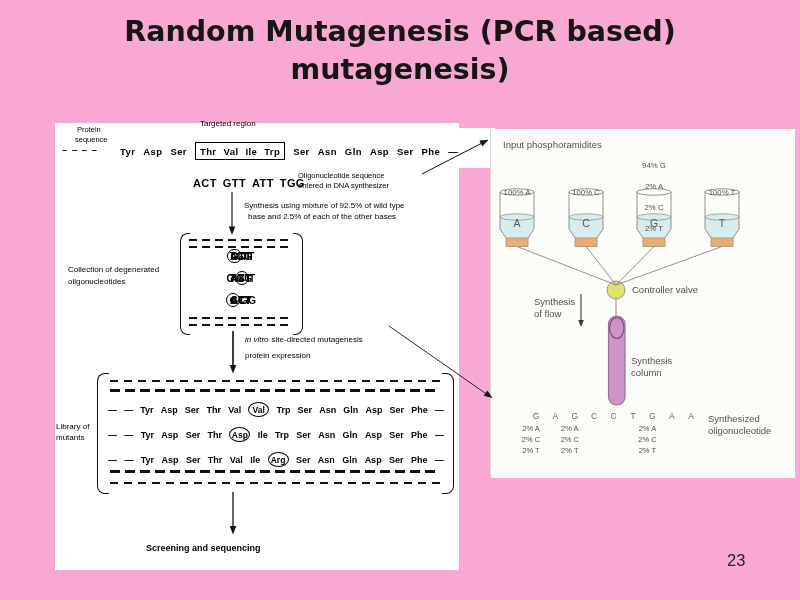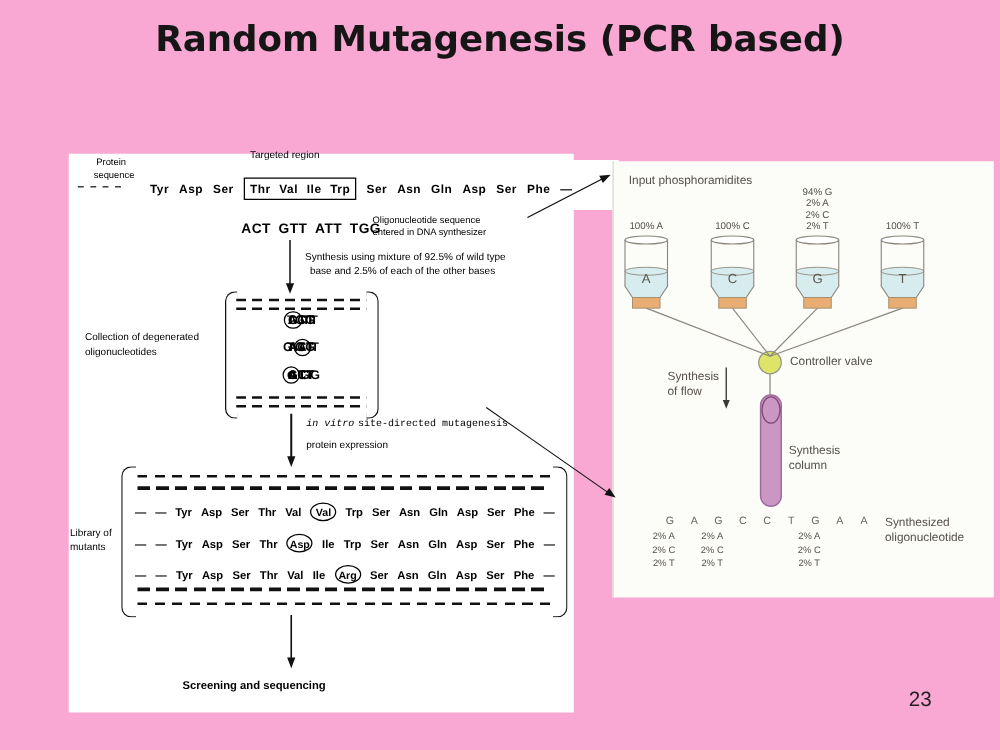--- a/index.html
+++ b/index.html
@@ -34,35 +34,36 @@
   .librow span{position:static;}
   .dash{height:2px;background:repeating-linear-gradient(90deg,#111 0 8px,transparent 8px 13px);}
   .dash-thin{height:1.5px;background:repeating-linear-gradient(90deg,#111 0 8px,transparent 8px 14px);}
   .dash-thick{height:3px;background:repeating-linear-gradient(90deg,#111 0 10px,transparent 10px 15px);}
   .bracket-l{border-left:1.6px solid #111;border-top:1.6px solid #111;border-bottom:1.6px solid #111;border-radius:8px 0 0 8px;}
   .bracket-r{border-right:1.6px solid #111;border-top:1.6px solid #111;border-bottom:1.6px solid #111;border-radius:0 8px 8px 0;}
   .rp{color:#55504a;white-space:nowrap;}
   .rp-lbl{font-size:9.5px;line-height:11.5px;}
   .bletter{width:20px;text-align:center;font-size:10.5px;color:#5a554c;}
   .blabel{width:60px;text-align:center;font-size:7.8px;line-height:9px;color:#55504a;}
-  .blabel div{position:static;}
+  .blabel div{position:static;margin-top:12px;}
   .gletter{width:12px;text-align:center;font-size:8.5px;color:#6b655c;font-weight:500;}
   .pctcol{width:40px;text-align:center;font-size:7.5px;line-height:11px;color:#55504a;}
   .pctcol div{position:static;}
   .pagenum{font-size:16.5px;color:#222;}
   .bold{font-weight:bold;}
   .it{font-style:italic;}
 </style>
 </head>
 <body>
 
 <div class="slide">
 
   <div class="abs title">
     <div>Random Mutagenesis (PCR based)</div>
+    <div>mutagenesis)</div>
   </div>
 
   <div class="abs leftbg"></div>
   <div class="abs gapbg"></div>
   <div class="abs rightpanel"></div>
 
   <svg class="abs lines-svg" width="800" height="600" viewBox="0 0 800 600">
 
     <line x1="422" y1="174" x2="484" y2="142" stroke="#111" stroke-width="1"></line>
     <path d="M0,0 L-8.5,3.3 L-8.5,-3.3 Z" transform="translate(488.5,139.8) rotate(-26)" fill="#111"></path>
@@ -208,21 +209,21 @@
           </span>
           <span class="grp">
             <span class="circ">C</span>
             <span class="w">GG</span>
           </span>
         </div>
       </div>
     <div class="dash" style="left:189px;top:317px;width:104px;"></div>
     <div class="dash" style="left:189px;top:324px;width:104px;"></div>
 
-    <div class="small" style="left:245px;top:335px;font-family:Liberation Mono, monospace;"><span class="it" style="position:static;">in vitro</span><span style="position:static;margin-left:3px;">site-directed mutagenesis</span></div>
+    <div class="small" style="left:245px;top:335px;"><span class="it" style="position:static;">in vitro</span><span style="position:static;margin-left:3px;">site-directed mutagenesis</span></div>
     <div class="small" style="left:245px;top:351px;">protein expression</div>
 
     <div class="small" style="left:56px;top:422px;">Library of</div>
     <div class="small" style="left:56px;top:433px;">mutants</div>
     <div class="bracket-l" style="left:97px;top:373px;width:11px;height:119px;"></div>
     <div class="bracket-r" style="left:442px;top:373px;width:11px;height:119px;"></div>
     <div class="dash-thin" style="left:110px;top:380px;width:330px;"></div>
     <div class="dash-thick" style="left:110px;top:389px;width:330px;"></div>
     <div class="librows" style="left:108px;top:0px;width:336px;">
         <div class="librow" style="top: 402px;">

